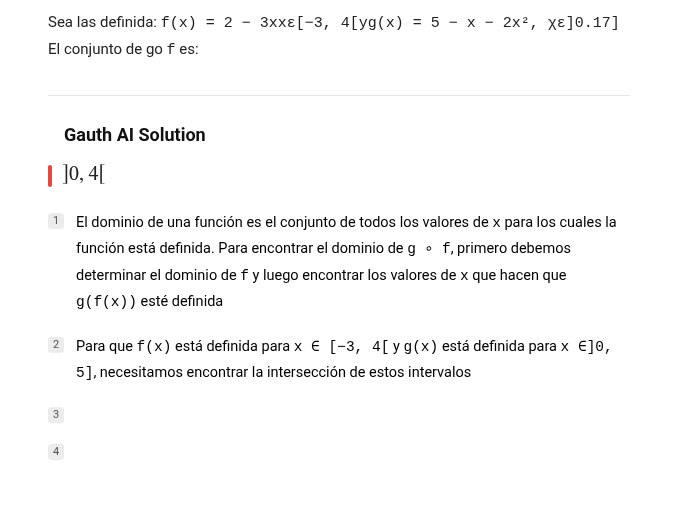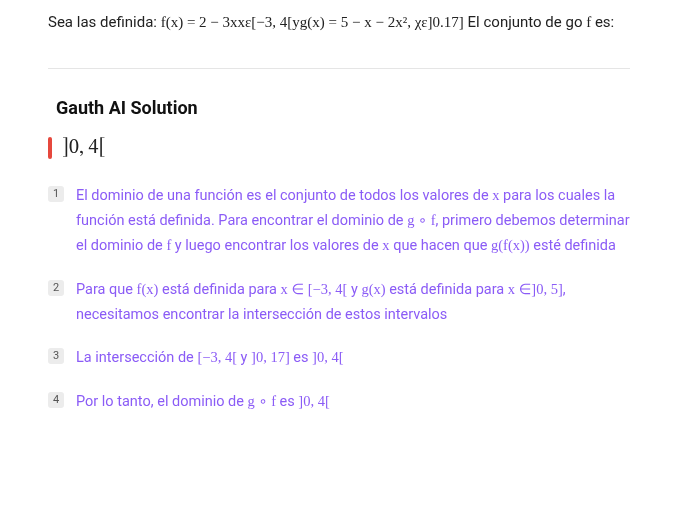--- a/index.html
+++ b/index.html
@@ -14,32 +14,32 @@
     padding: 0 48px 24px 48px;
   }
   .question-body {
     font-size: 15px;
     line-height: 1.7;
     color: #222;
     margin-top: 10px;
     margin-bottom: 32px;
   }
   .math {
-    font-family: Liberation Serif, serif;
+    font-family: Liberation Mono, monospace;
   }
   .divider {
     border: none;
     border-top: 1px solid #e5e5e5;
     margin: 0 0 28px 0;
   }
   .solution-title {
     font-size: 18px;
     font-weight: 700;
     color: #111;
-    margin: 0 0 18px 8px;
+    margin: 0 0 18px 16px;
   }
   .answer-line {
     display: flex;
     align-items: center;
     margin-bottom: 22px;
   }
   .accent-bar {
     width: 4px;
     height: 22px;
     background: #e6483d;
@@ -66,21 +66,21 @@
     height: 16px;
     line-height: 16px;
     text-align: center;
     margin-right: 12px;
     margin-top: 3px;
     flex-shrink: 0;
   }
   .step-text {
     font-size: 14.5px;
     line-height: 1.75;
-    color: #8b5cf6;
+    color: #000000;
   }
 </style>
 </head>
 <body>
 
 <div class="container">
 
   <div class="question-body">
     <span>Sea las definida: </span><span class="math">f(x) = 2 − 3xxε[−3, 4[yg(x) = 5 − x − 2x², χε]0.17]</span><span> El conjunto de go </span><span class="math">f</span><span> es:</span>
   </div>
@@ -98,21 +98,19 @@
       <div class="step">
         <div class="step-num">1</div>
         <div class="step-text"><span>El dominio de una función es el conjunto de todos los valores de </span><span class="math">x</span><span> para los cuales la función está definida. Para encontrar el dominio de </span><span class="math">g ∘ f</span><span>, primero debemos determinar el dominio de </span><span class="math">f</span><span> y luego encontrar los valores de </span><span class="math">x</span><span> que hacen que </span><span class="math">g(f(x))</span><span> esté definida</span></div>
       </div>
       <div class="step">
         <div class="step-num">2</div>
         <div class="step-text"><span>Para que </span><span class="math">f(x)</span><span> está definida para </span><span class="math">x ∈ [−3, 4[</span><span> y </span><span class="math">g(x)</span><span> está definida para </span><span class="math">x ∈]0, 5]</span><span>, necesitamos encontrar la intersección de estos intervalos</span></div>
       </div>
       <div class="step">
         <div class="step-num">3</div>
-        <div class="step-text"><span>La intersección de </span><span class="math">[−3, 4[</span><span> y </span><span class="math">]0, 17]</span><span> es </span><span class="math">]0, 4[</span></div>
       </div>
       <div class="step">
         <div class="step-num">4</div>
-        <div class="step-text"><span>Por lo tanto, el dominio de </span><span class="math">g ∘ f</span><span> es </span><span class="math">]0, 4[</span></div>
       </div>
     </div>
 
 </div>
 
 </body></html>

